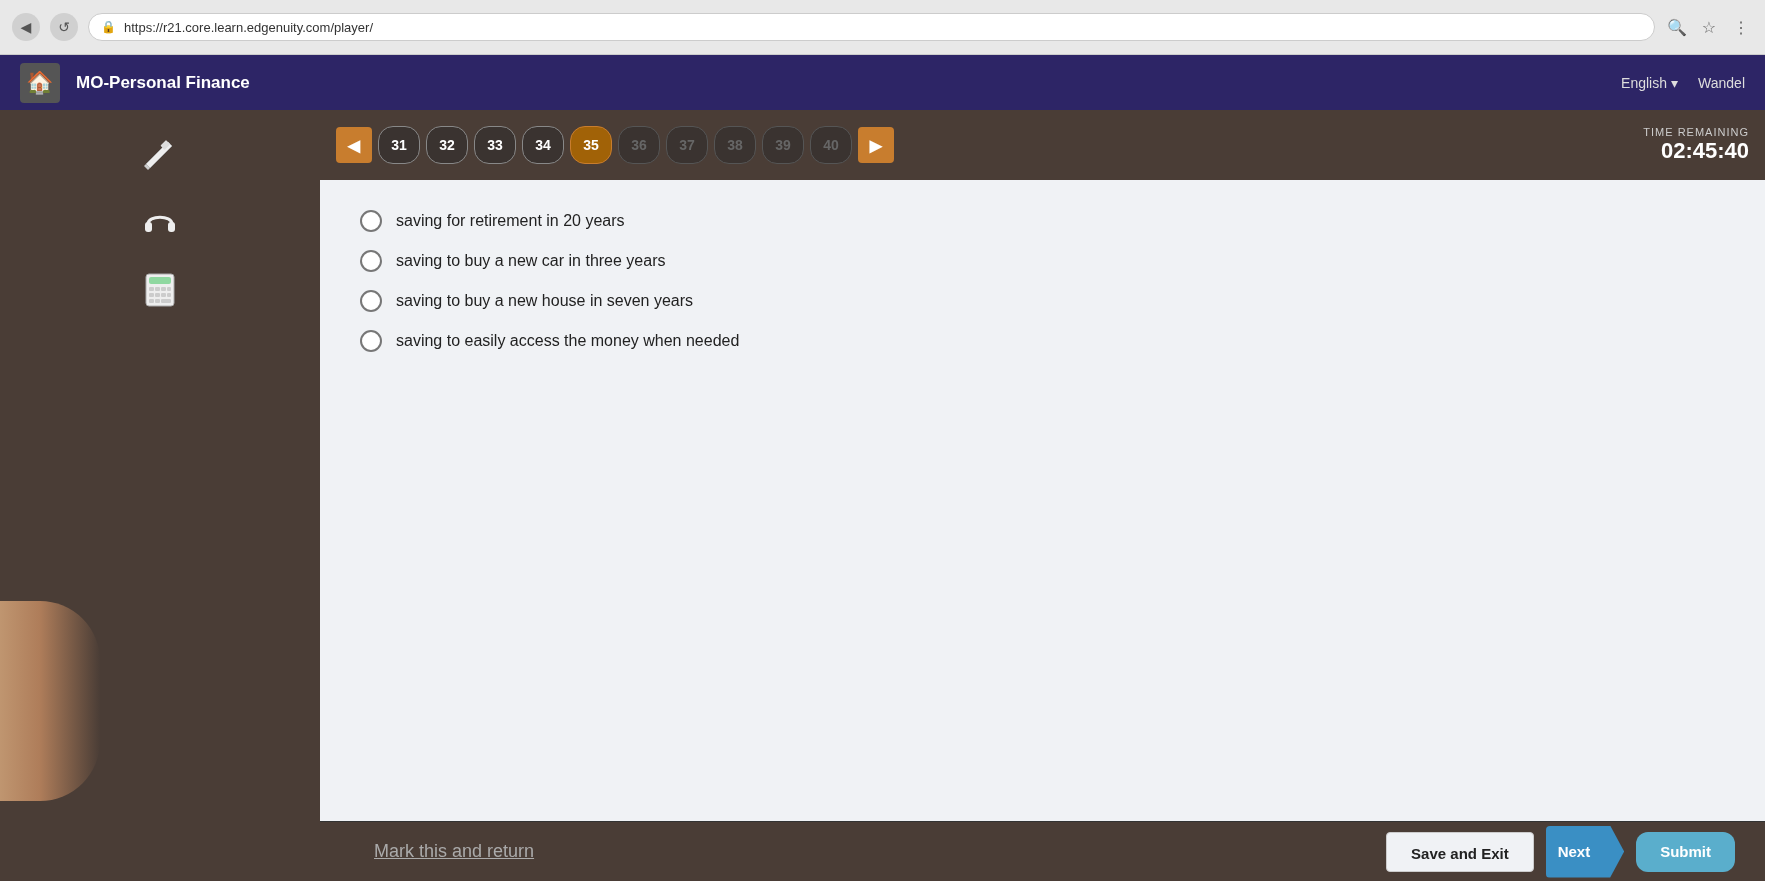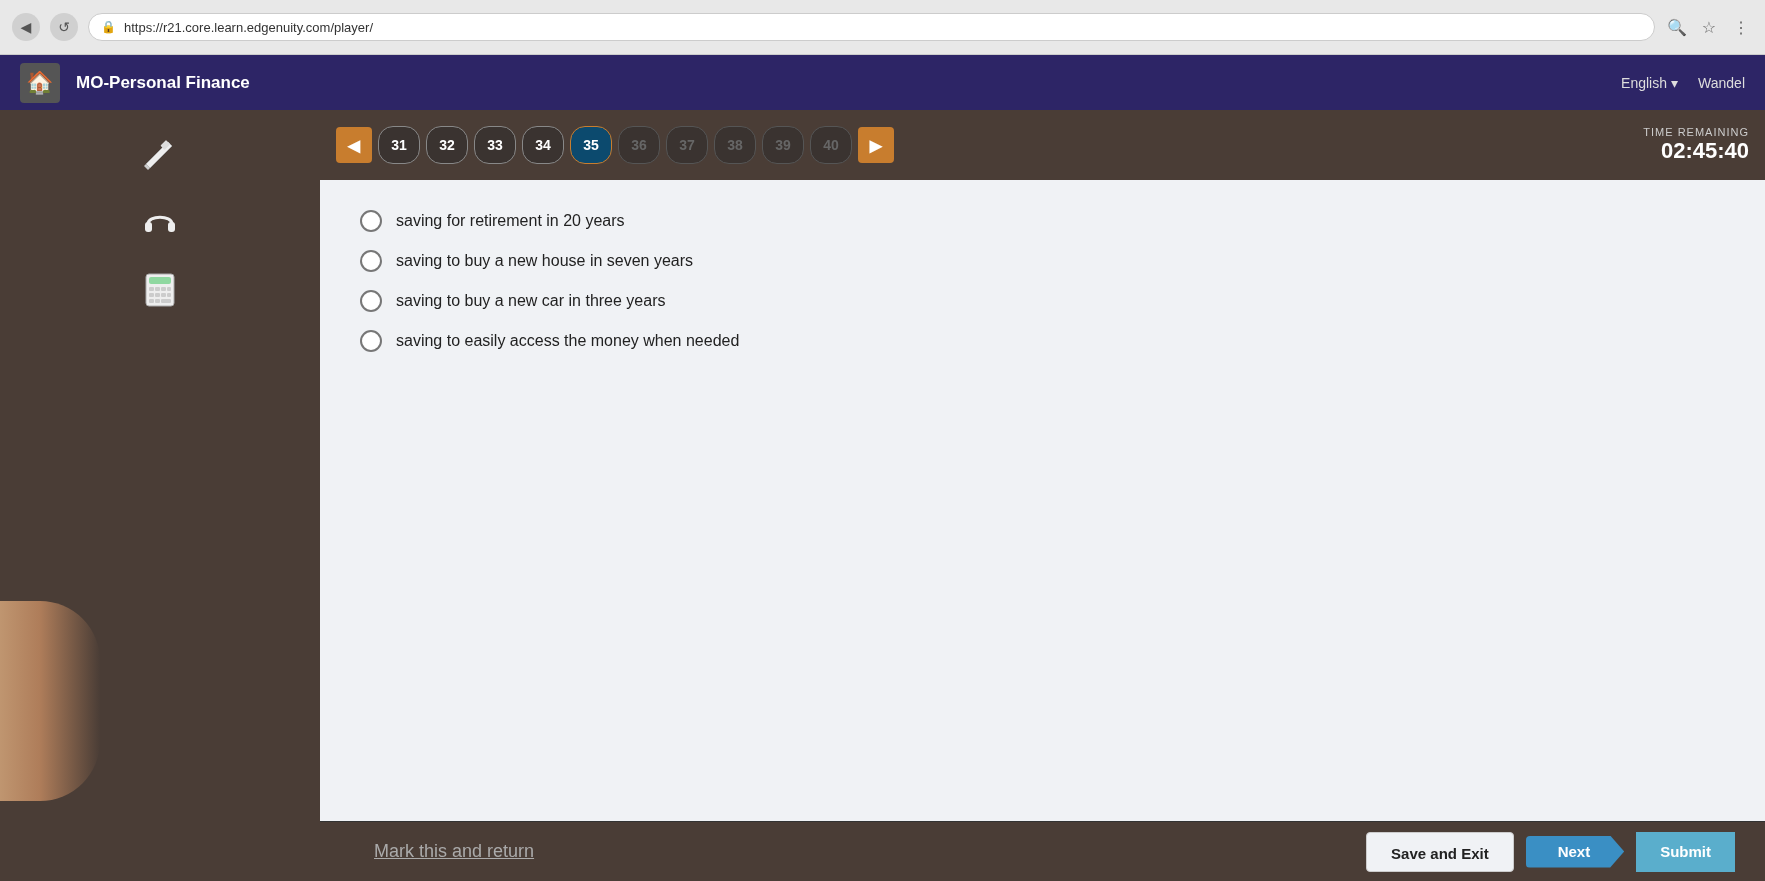--- a/index.html
+++ b/index.html
@@ -144,21 +144,21 @@
       border: 1px solid #888;
       border-radius: 15px;
       background: #3a3330;
       color: #fff;
       font-size: 14px;
       font-weight: bold;
       cursor: pointer;
       display: flex; align-items: center; justify-content: center;
     }
     .q-btn.active {
-      background: #0c4a6e;
+      background: #a16207;
       border-color: #c87d2e;
     }
     .q-btn.disabled {
       color: #666;
       background: #3a3330;
       border-color: #555;
       cursor: default;
     }
     .timer-block {
       margin-left: auto;
@@ -236,39 +236,39 @@
       padding: 12px 24px;
       background: #f0f2f5;
       border: 1px solid #ccc;
       border-radius: 4px;
       font-size: 15px;
       font-weight: bold;
       color: #222;
       cursor: pointer;
     }
     .btn-next {
-      height: 32px;
-      padding: 0 32px;
+      height: 52px;
+      padding: 0 12px;
       background: #3a8fc4;
       border: none;
       border-radius: 4px;
       font-size: 15px;
       font-weight: bold;
       color: #fff;
       cursor: pointer;
       position: relative;
       clip-path: polygon(0 0, calc(100% - 14px) 0, 100% 50%, calc(100% - 14px) 100%, 0 100%);
       padding-right: 34px;
     }
     .btn-submit {
       height: 40px;
       padding: 0 24px;
       background: #5aaecc;
       border: none;
-      border-radius: 0;
+      border-radius: 12px;
       font-size: 15px;
       font-weight: bold;
       color: #fff;
       cursor: pointer;
     }
 
     
     .hand-hint {
       position: absolute;
       left: 0;
@@ -368,25 +368,25 @@
     </div>
 
     <div class="question-content">
       <div class="answer-options">
         <label class="answer-option">
           <div class="radio-circle"></div>
           <span>saving for retirement in 20 years</span>
         </label>
         <label class="answer-option">
           <div class="radio-circle"></div>
-          <span>saving to buy a new house in seven years</span>
+          <span>saving to buy a new car in three years</span>
         </label>
         <label class="answer-option">
           <div class="radio-circle"></div>
-          <span>saving to buy a new car in three years</span>
+          <span>saving to buy a new house in seven years</span>
         </label>
         <label class="answer-option">
           <div class="radio-circle"></div>
           <span>saving to easily access the money when needed</span>
         </label>
       </div>
     </div>
 
     <div class="bottom-bar">
       <span class="mark-return">Mark this and return</span>

